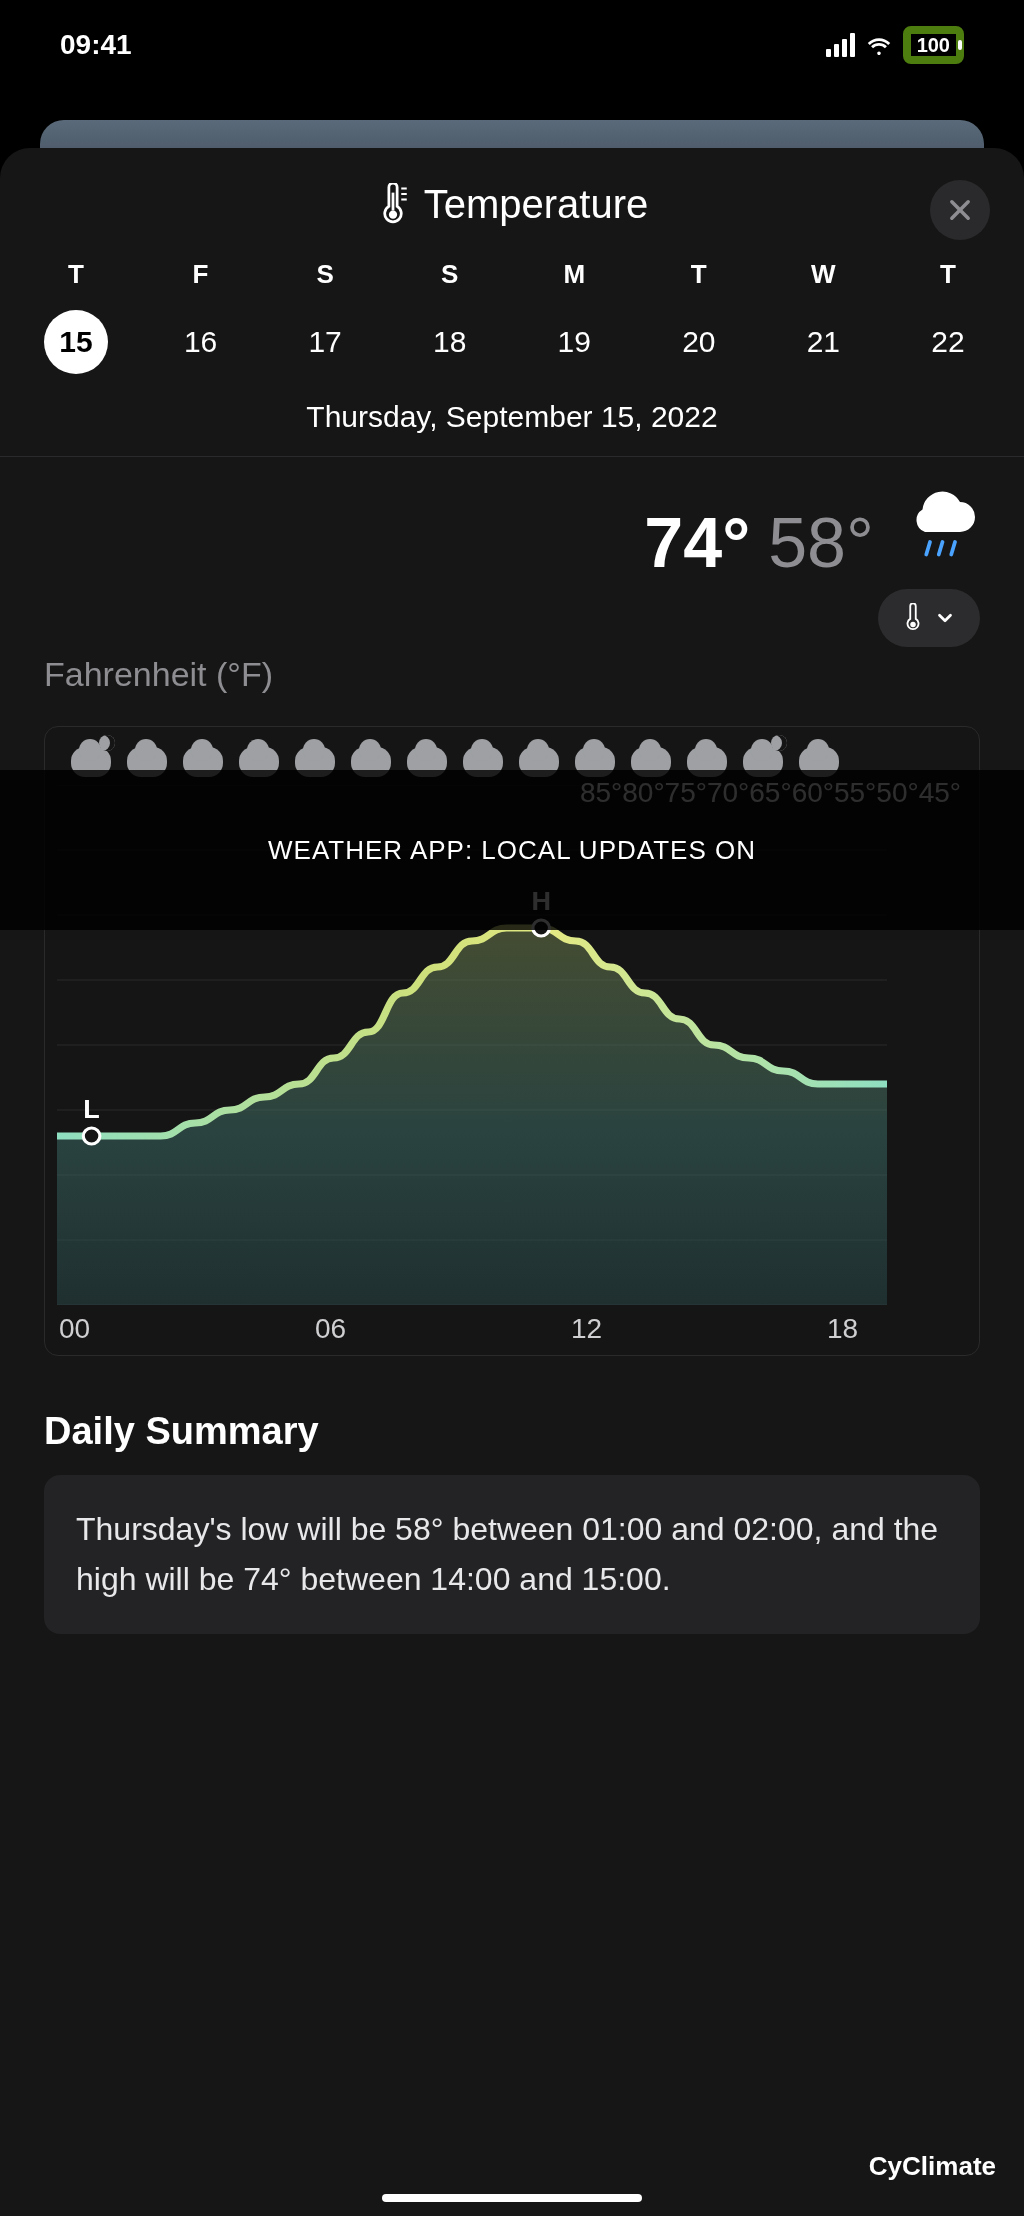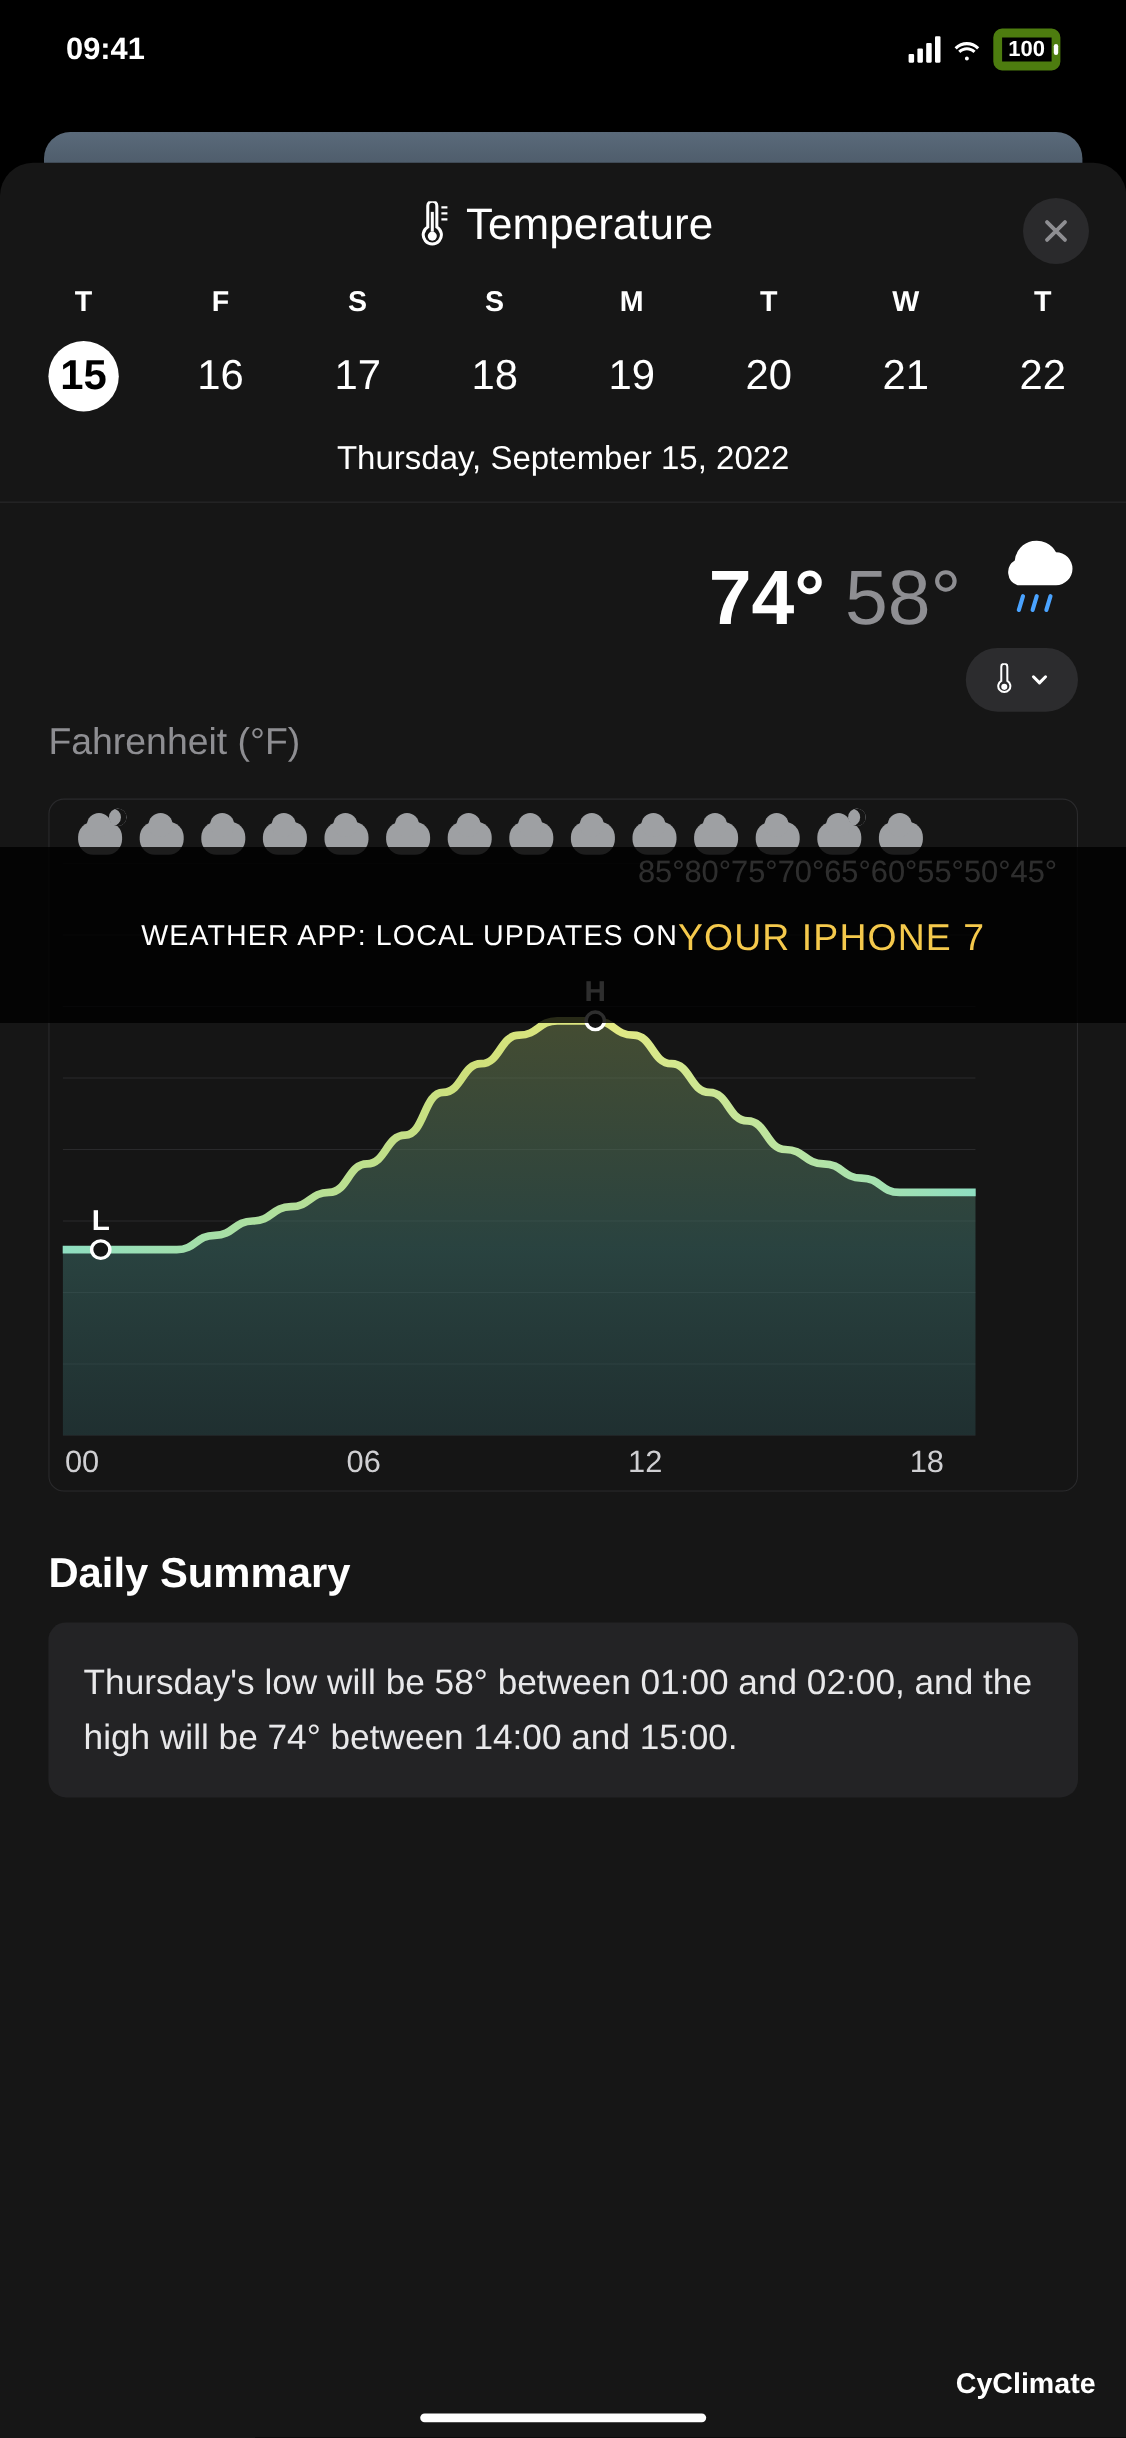--- a/index.html
+++ b/index.html
@@ -78,21 +78,21 @@
     width:60px;height:60px;border-radius:50%;
     background:#2a2a2c;
     display:flex;align-items:center;justify-content:center;
     color:#8e8e92;font-size:34px;
   }
 
   
   .daystrip{display:flex;justify-content:space-between;padding:6px 36px 0;}
   .day{display:flex;flex-direction:column;align-items:center;gap:20px;width:80px;}
   .day-letter{font-size:26px;font-weight:600;}
-  .day-num{font-size:38px;font-weight:400;color:#fff;width:64px;height:64px;display:flex;align-items:center;justify-content:center;border-radius:50%;}
+  .day-num{font-size:30px;font-weight:400;color:#fff;width:64px;height:64px;display:flex;align-items:center;justify-content:center;border-radius:50%;}
   .day.selected .day-num{background:#fff;color:#000;font-weight:700;}
   .full-date{text-align:center;font-size:30px;margin:26px 0 22px;font-weight:400;color:#fff;}
 
   .divider{height:1px;background:#2a2a2c;margin:0;}
 
   
   .temp-row{padding:36px 44px 0;display:flex;justify-content:space-between;align-items:flex-end;flex-direction:column;}
   .temps{display:flex;align-items:baseline;gap:18px;}
   .hi{font-size:70px;font-weight:600;}
   .lo{font-size:70px;font-weight:400;color:var(--text-dim);}
@@ -325,17 +325,16 @@
       </div>
   </div>
 
   <div class="summary-h">Daily Summary</div>
   <div class="summary-card">Thursday's low will be 58° between 01:00 and 02:00, and the high will be 74° between 14:00 and 15:00.</div>
 
 </div>
 
 <div class="banner">
   <div class="banner-l1">WEATHER APP: LOCAL UPDATES ON</div>
-  <div class="banner-l2">YOUR IPHONE 7</div>
 </div>
 
 <div class="watermark">CyClimate</div>
 <div class="home-indicator"></div>
 
 </body></html>

